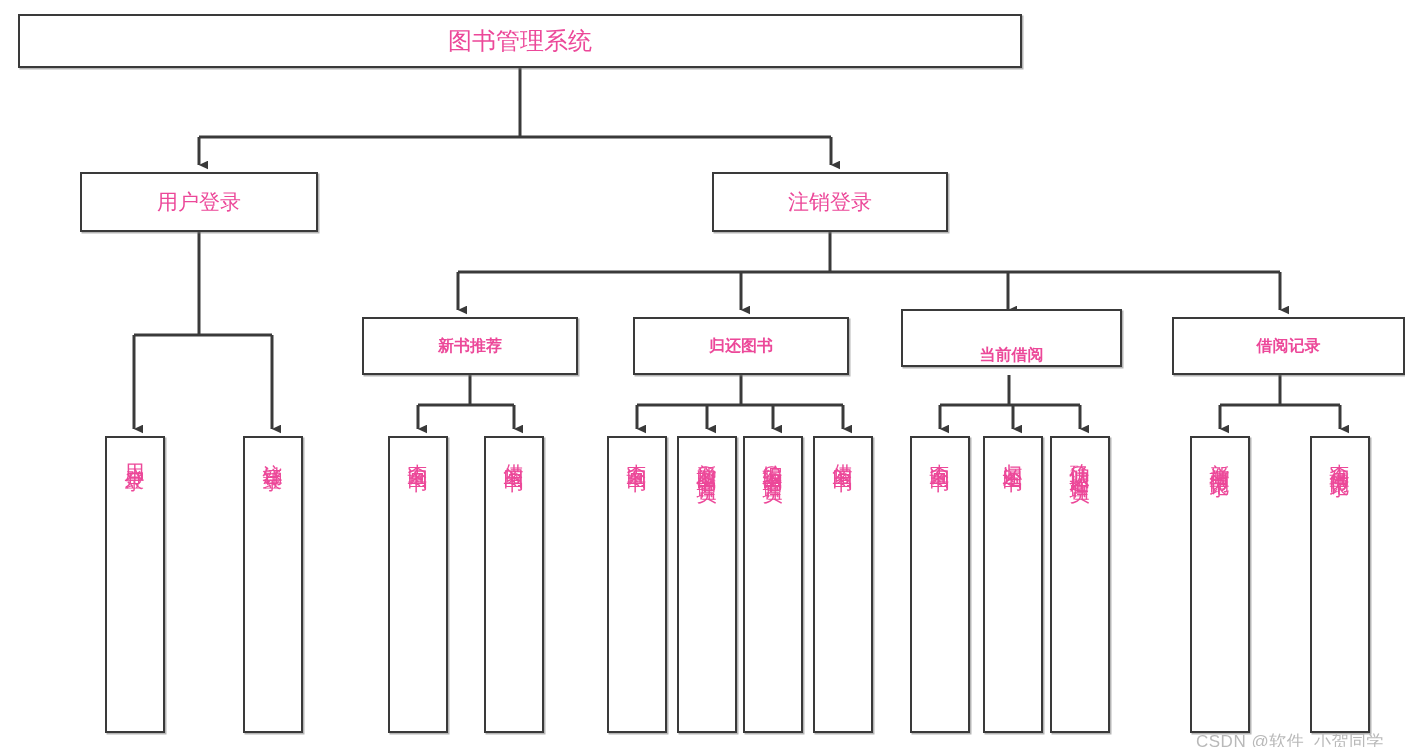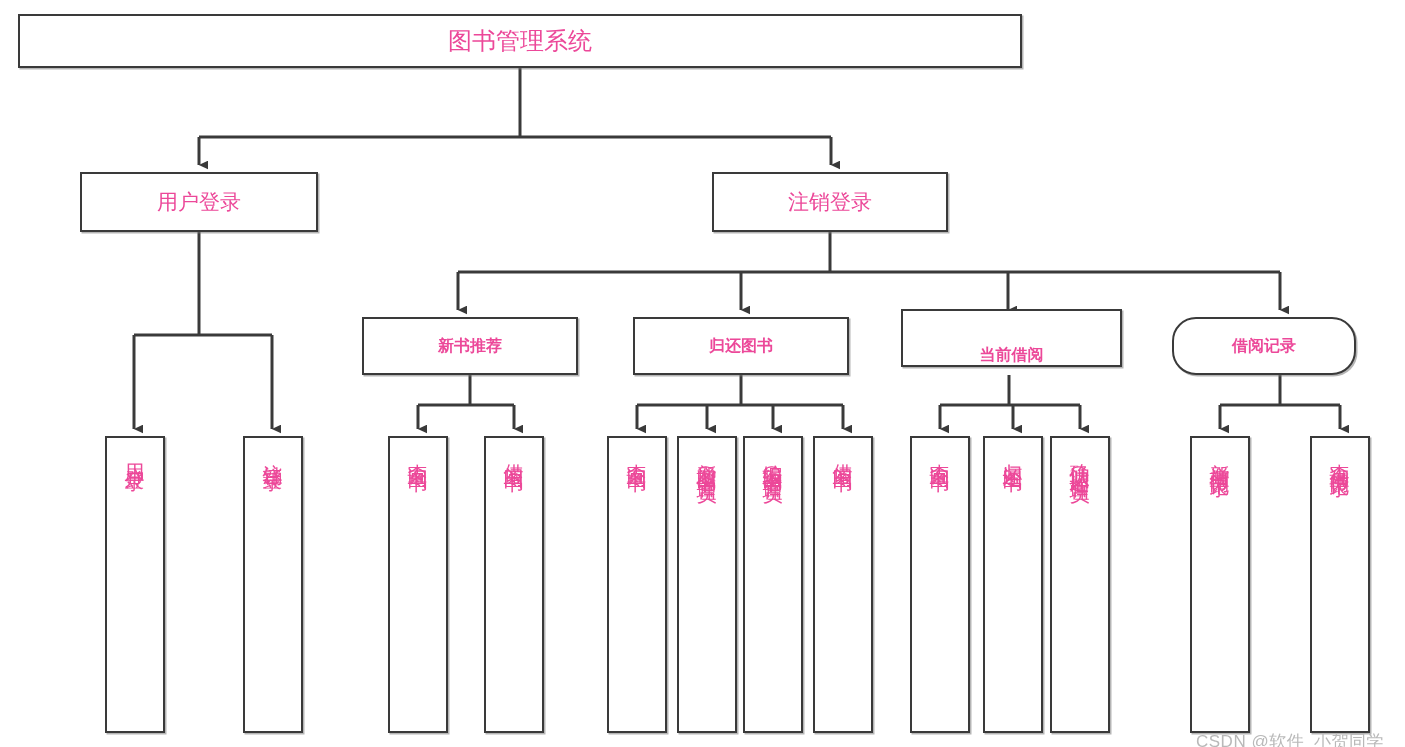--- a/index.html
+++ b/index.html
@@ -150,21 +150,21 @@
 
   <div class="node node-l2" id="node-l2-0" style="left: 362px; top: 317px; width: 216px; height: 58px;">
     <span class="label">新书推荐</span>
   </div>
   <div class="node node-l2" id="node-l2-1" style="left: 633px; top: 317px; width: 216px; height: 58px;">
     <span class="label">归还图书</span>
   </div>
   <div class="node node-l2" id="node-l2-2" style="left: 901px; top: 309px; width: 221px; height: 58px; align-items: flex-end;">
     <span class="label">当前借阅</span>
   </div>
-  <div class="node node-l2" id="node-l2-3" style="left: 1172px; top: 317px; width: 184px; height: 58px; border-radius: 24px;">
+  <div class="node node-l2" id="node-l2-3" style="left: 1172px; top: 317px; width: 233px; height: 58px;">
     <span class="label">借阅记录</span>
   </div>
 
   <div class="node node-leaf" id="node-leaf-0" style="left: 105px; top: 436px; width: 60px; height: 297px;">
     <span class="label">用户登录</span>
   </div>
   <div class="node node-leaf" id="node-leaf-1" style="left: 243px; top: 436px; width: 60px; height: 297px;">
     <span class="label">注销登录</span>
   </div>
   <div class="node node-leaf" id="node-leaf-2" style="left: 388px; top: 436px; width: 60px; height: 297px;">

